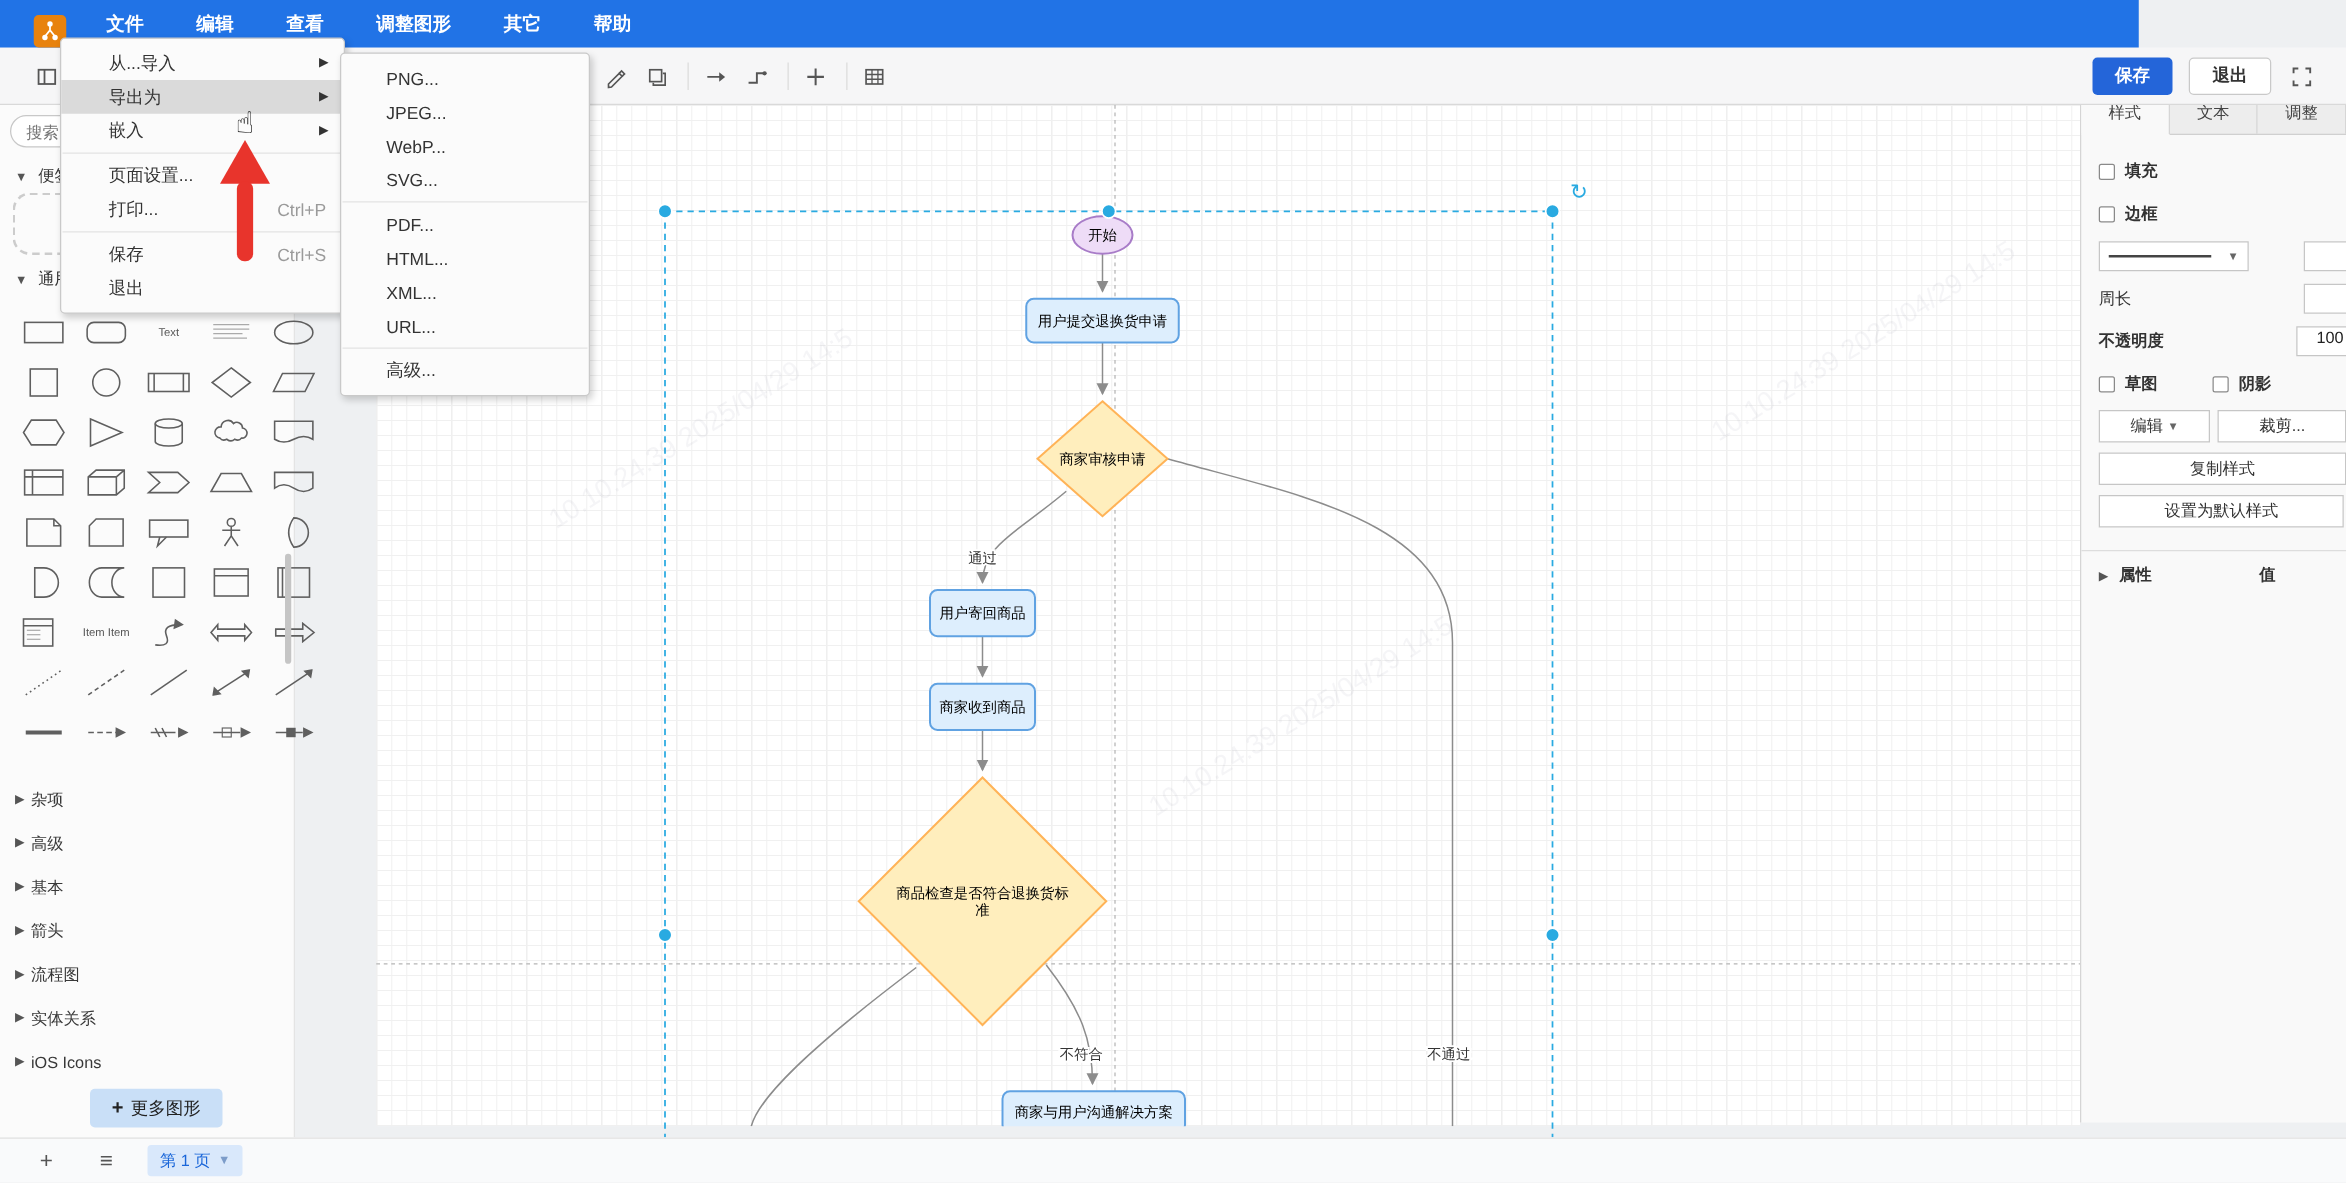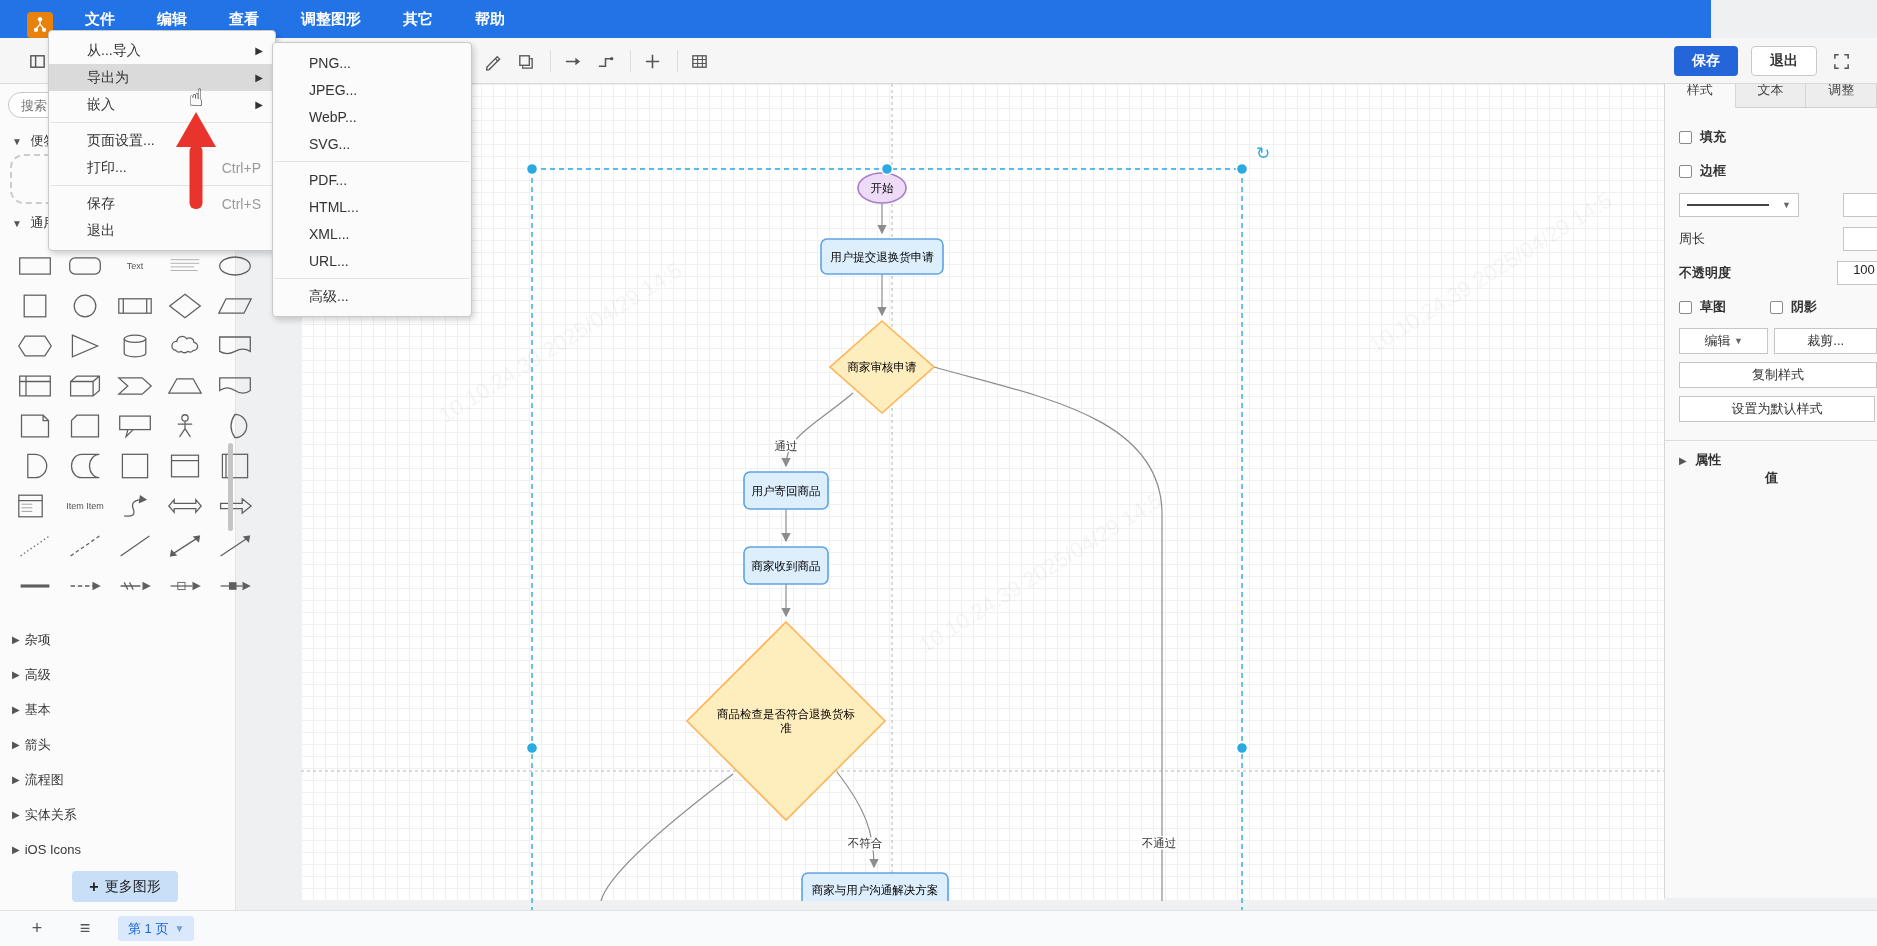--- a/index.html
+++ b/index.html
@@ -78,21 +78,21 @@
   .rp-label-b { font-weight:bold; color:#333; }
   .cbx { width:13px; height:13px; border:1px solid #8a8a8a; border-radius:2px; background:#fff; margin-right:8px; cursor:pointer; }
   .rp-input { position:absolute; left:164px; width:54px; height:24px; border:1px solid #c6c6c6; background:#fff;
     font-size:13px; text-align:right; padding-right:6px; color:#222; }
   #line-select { width:120px; height:24px; border:1px solid #c6c6c6; background:#fff; display:flex;
     align-items:center; justify-content:space-between; padding:0 7px; cursor:pointer; }
   #line-select .dash { width:82px; height:0; border-top:2px solid #444; }
   #line-select .dn { font-size:9px; color:#666; }
   .rp-btn { height:26px; border:1px solid #c6c6c6; background:#fff; display:flex; align-items:center;
     justify-content:center; font-size:13px; color:#333; cursor:pointer; }
-  #prop-header { margin-top:14px; border-top:1px solid #ddd; padding:10px 0 0 14px; display:flex; font-weight:bold;flex-direction:column; }
+  #prop-header { margin-top:14px; border-top:1px solid #ddd; padding:10px 0 0 14px; display:flex; font-weight:bold; }
   #prop-header .val { margin-left:86px; }
 
   
   .menu { position:absolute; background:#fbfbfb; border:1px solid #c9c9c9; border-radius:4px;
     box-shadow:2px 3px 6px rgba(0,0,0,.18); z-index:50; padding:6px 0; font-size:14px; color:#333; }
   #file-menu { left:48px; top:30px; width:228px; }
   #export-submenu { left:272px; top:42px; width:200px; z-index:51; }
   .menu-row { height:27px; display:flex; align-items:center; padding-left:38px; padding-right:24px; cursor:pointer; position:relative; }
   .menu-row.hovered { background:#dadada; }
   .menu-shortcut { position:absolute; right:14px; color:#9a9a9a; }

